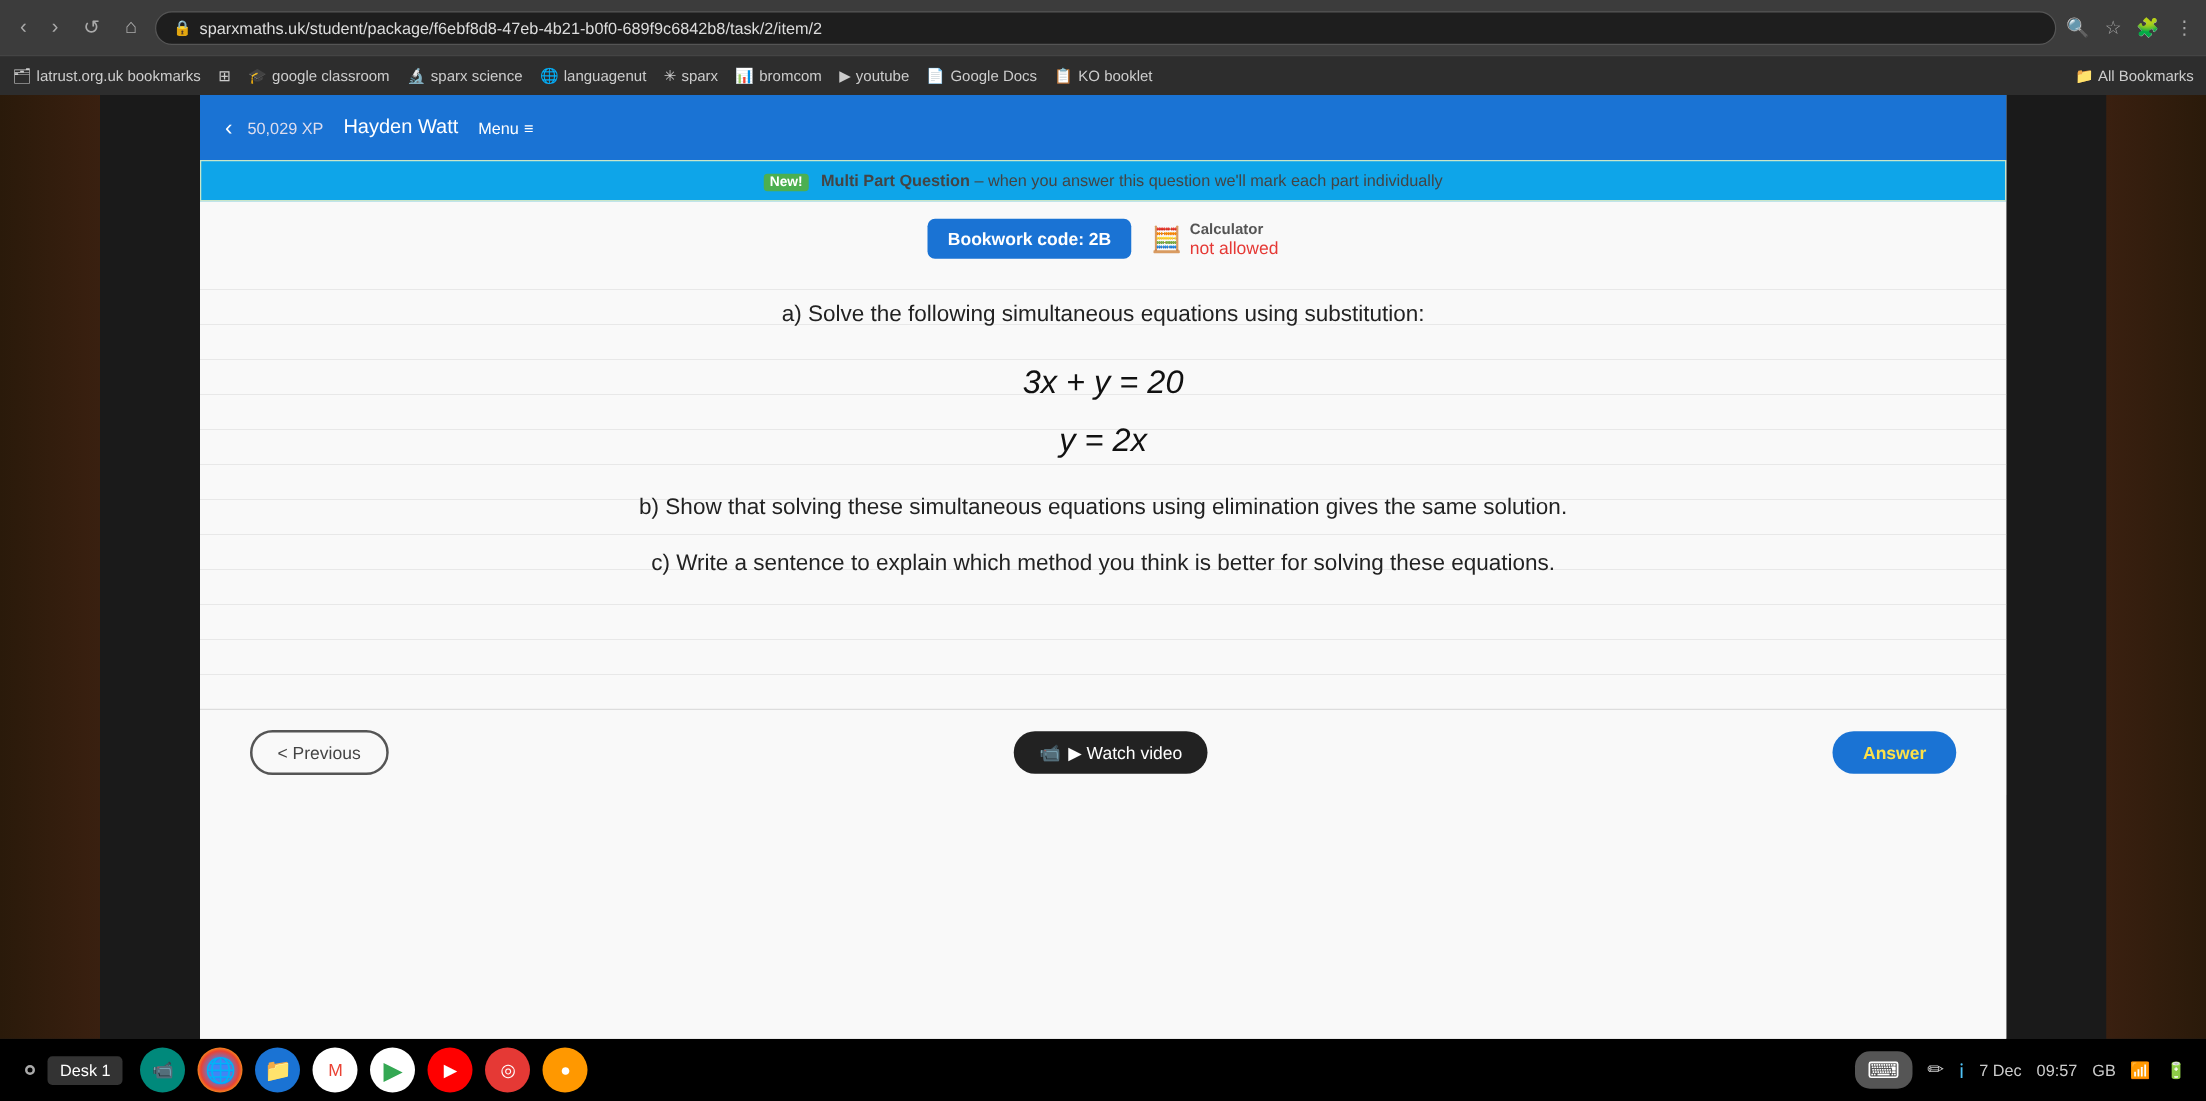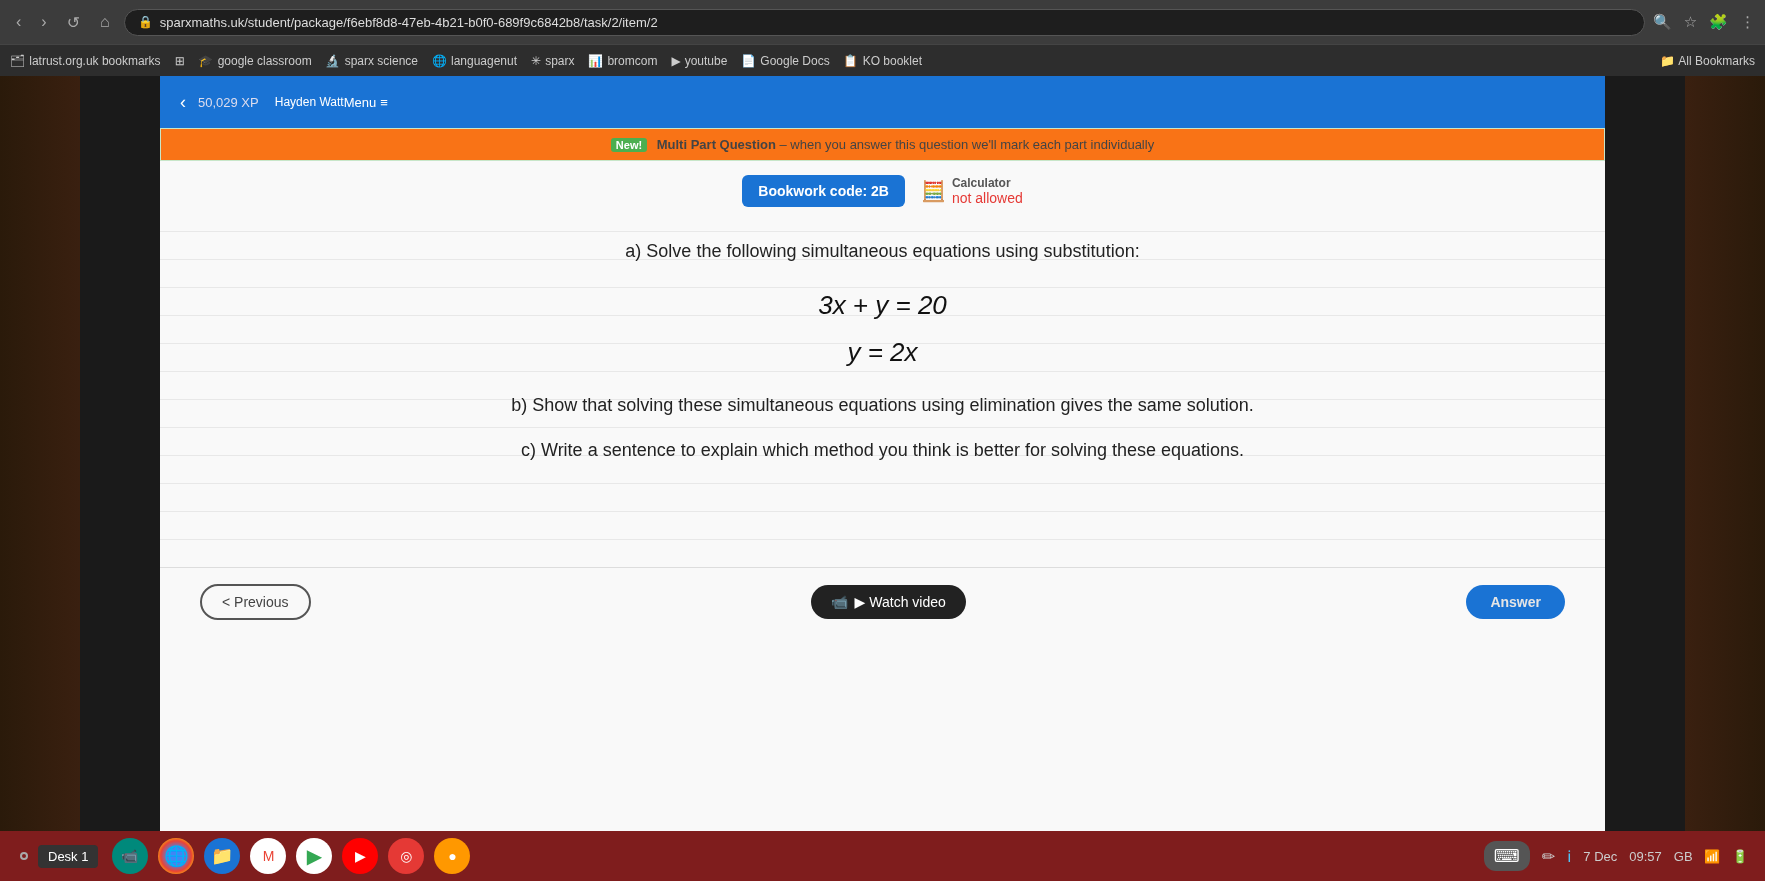--- a/index.html
+++ b/index.html
@@ -20,57 +20,57 @@
     .all-bookmarks { margin-left: auto; color: #ccc; font-size: 12px; cursor: pointer; }
 
     
     .sparx-app { flex: 1; background: #f5f5f5; display: flex; flex-direction: column; margin: 0 80px; }
 
     
     .sparx-header { background: #1a73d4; display: flex; align-items: center; padding: 0 20px; height: 52px; color: white; }
     .sparx-back { font-size: 18px; cursor: pointer; margin-right: 12px; }
     .sparx-title { font-size: 20px; font-weight: bold; flex: 1; }
     .sparx-xp { font-size: 13px; margin-right: 16px; color: #dde; }
-    .sparx-user { font-size: 12px; color: white; }
+    .sparx-user { font-size: 16px; margin-right: 16px; color: white; }
     .sparx-menu { font-size: 13px; cursor: pointer; color: white; display: flex; align-items: center; gap: 4px; }
 
     
     .tab-bar { background: #1a73d4; display: flex; justify-content: center; gap: 4px; padding: 0 0 10px 0; }
     .tab { padding: 6px 18px; border-radius: 6px; font-size: 14px; font-weight: bold; cursor: pointer; color: white; }
     .tab.active { background: #1565c0; border: 2px solid white; }
     .tab.completed { background: #4CAF50; color: white; display: flex; align-items: center; gap: 4px; }
     .tab.summary { background: transparent; color: #ddd; }
 
     
     .question-area { background: #f9f9f9; flex: 1; padding: 0; overflow: auto; position: relative; }
 
     
-    .multi-part-banner { background: #f97316; border: 1px solid #c8e6c9; padding: 8px 20px; text-align: center; font-size: 13px; color: #444; }
+    .multi-part-banner { background: #0ea5e9; border: 1px solid #c8e6c9; padding: 8px 20px; text-align: center; font-size: 13px; color: #444; }
     .new-badge { background: #4CAF50; color: white; font-size: 11px; padding: 1px 5px; border-radius: 3px; margin-right: 6px; font-weight: bold; }
 
     
     .bookwork-bar { display: flex; align-items: center; justify-content: center; gap: 16px; padding: 14px 0 10px; }
     .bookwork-code-btn { background: #1a73d4; color: white; border: none; border-radius: 6px; padding: 8px 16px; font-size: 14px; cursor: pointer; font-weight: bold; }
     .calculator-info { display: flex; align-items: center; gap: 6px; font-size: 13px; color: #555; }
     .calc-icon { font-size: 20px; color: #e53935; }
 
     
     .question-content { padding: 20px 60px; background: repeating-linear-gradient(0deg, transparent, transparent 27px, #e8e8e8 27px, #e8e8e8 28px); min-height: 350px; }
     .question-text { font-size: 18px; color: #222; margin-bottom: 16px; text-align: center; line-height: 1.6; }
     .math-display { text-align: center; margin: 16px 0; font-size: 26px; font-style: italic; color: #111; line-height: 1.8; }
     .math-line { display: block; }
 
     
     .nav-buttons { display: flex; align-items: center; justify-content: space-between; padding: 16px 40px; background: #f9f9f9; border-top: 1px solid #ddd; }
     .prev-btn { background: transparent; border: 2px solid #555; border-radius: 20px; padding: 8px 20px; font-size: 14px; cursor: pointer; color: #444; display: flex; align-items: center; gap: 4px; }
     .watch-video-btn { background: #222; border: none; border-radius: 20px; padding: 9px 20px; font-size: 14px; cursor: pointer; color: white; display: flex; align-items: center; gap: 6px; }
-    .answer-btn { background: #1a73d4; border: none; border-radius: 20px; padding: 9px 24px; font-size: 14px; cursor: pointer; color: #e5e5e5; font-weight: bold; }
-
-    
-    .taskbar { background: #7f1d1d; height: 50px; display: flex; align-items: center; padding: 0 16px; gap: 10px; position: fixed; bottom: 0; width: 1765px; }
+    .answer-btn { background: #1a73d4; border: none; border-radius: 20px; padding: 9px 24px; font-size: 14px; cursor: pointer; color: #fde047; font-weight: bold; }
+
+    
+    .taskbar { background: #000000; height: 50px; display: flex; align-items: center; padding: 0 16px; gap: 10px; position: fixed; bottom: 0; width: 1765px; }
     .taskbar-item { display: flex; align-items: center; justify-content: center; width: 36px; height: 36px; border-radius: 50%; cursor: pointer; font-size: 18px; }
     .taskbar-circle { width: 8px; height: 8px; border-radius: 50%; border: 2px solid #aaa; margin-left: 4px; }
     .taskbar-desk { color: white; font-size: 13px; background: #333; padding: 4px 10px; border-radius: 4px; margin-right: 4px; }
     .taskbar-right { margin-left: auto; display: flex; align-items: center; gap: 12px; color: #ccc; font-size: 13px; }
 
     
     .app-chrome { background: radial-gradient(circle, #4285f4 30%, #ea4335 60%, #fbbc05 80%, #34a853 100%); }
     .app-files { background: #1a73d4; }
     .app-youtube { background: #ff0000; }
     .app-red { background: #e53935; }

